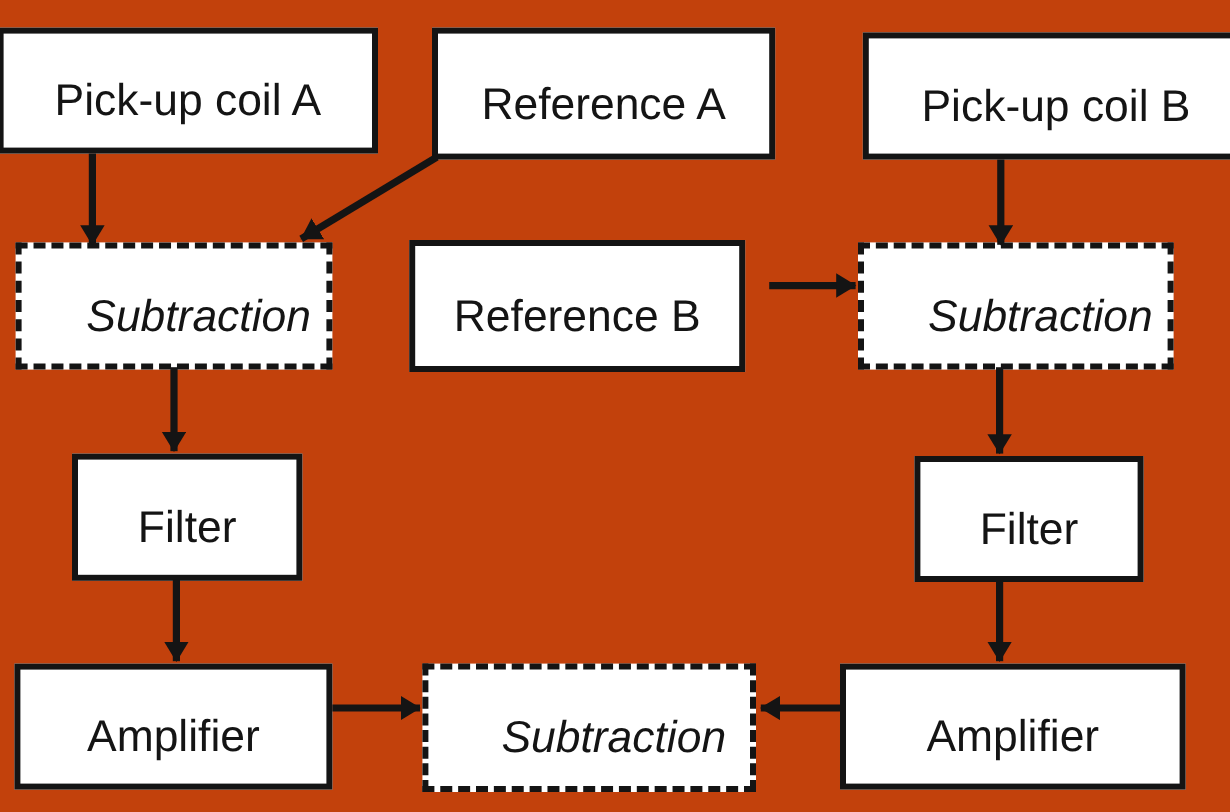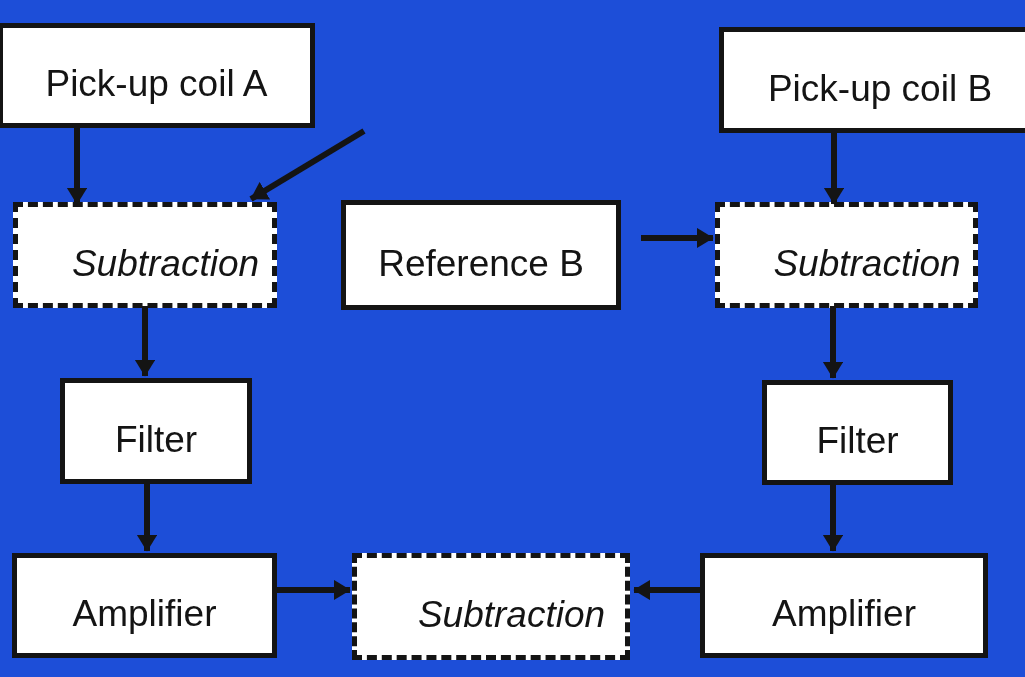--- a/index.html
+++ b/index.html
@@ -1,20 +1,20 @@
 <!DOCTYPE html>
 <html><head>
 <meta charset="utf-8">
 <style>
   html, body { margin: 0; padding: 0; background: #ffffff; }
   .canvas {
     position: relative;
     width: 1025px;
     height: 677px;
-    background: #1d4ed8;
+    background: #c2410c;
     overflow: hidden;
     font-family: "Liberation Sans", sans-serif;
   }
   .box {
     position: absolute;
     box-sizing: border-box;
     background: #ffffff;
     border: 5px solid #141414;
     display: flex;
     align-items: center;
@@ -58,20 +58,23 @@
     <line x1="147" y1="483" x2="147" y2="551" stroke="#141414" stroke-width="6" marker-end="url(#ah)"></line>
     <line x1="277" y1="590" x2="350" y2="590" stroke="#141414" stroke-width="6" marker-end="url(#ah)"></line>
     <line x1="833" y1="306" x2="833" y2="378" stroke="#141414" stroke-width="6" marker-end="url(#ah)"></line>
     <line x1="833" y1="485" x2="833" y2="551" stroke="#141414" stroke-width="6" marker-end="url(#ah)"></line>
     <line x1="700" y1="590" x2="634" y2="590" stroke="#141414" stroke-width="6" marker-end="url(#ah)"></line>
   </svg>
 
   <div class="box" style="left:-2px; top:23px; width:317px; height:105px;">
     <span class="lbl">Pick-up coil A</span>
   </div>
+  <div class="box" style="left:360px; top:23px; width:286px; height:110px;">
+    <span class="lbl">Reference A</span>
+  </div>
   <div class="box" style="left:719px; top:27px; width:322px; height:106px;">
     <span class="lbl">Pick-up coil B</span>
   </div>
 
   <div class="box dashed" style="left:13px; top:202px; width:264px; height:106px;">
     <span class="lbl">Subtraction</span>
   </div>
   <div class="box" style="left:341px; top:200px; width:280px; height:110px;">
     <span class="lbl">Reference B</span>
   </div>

